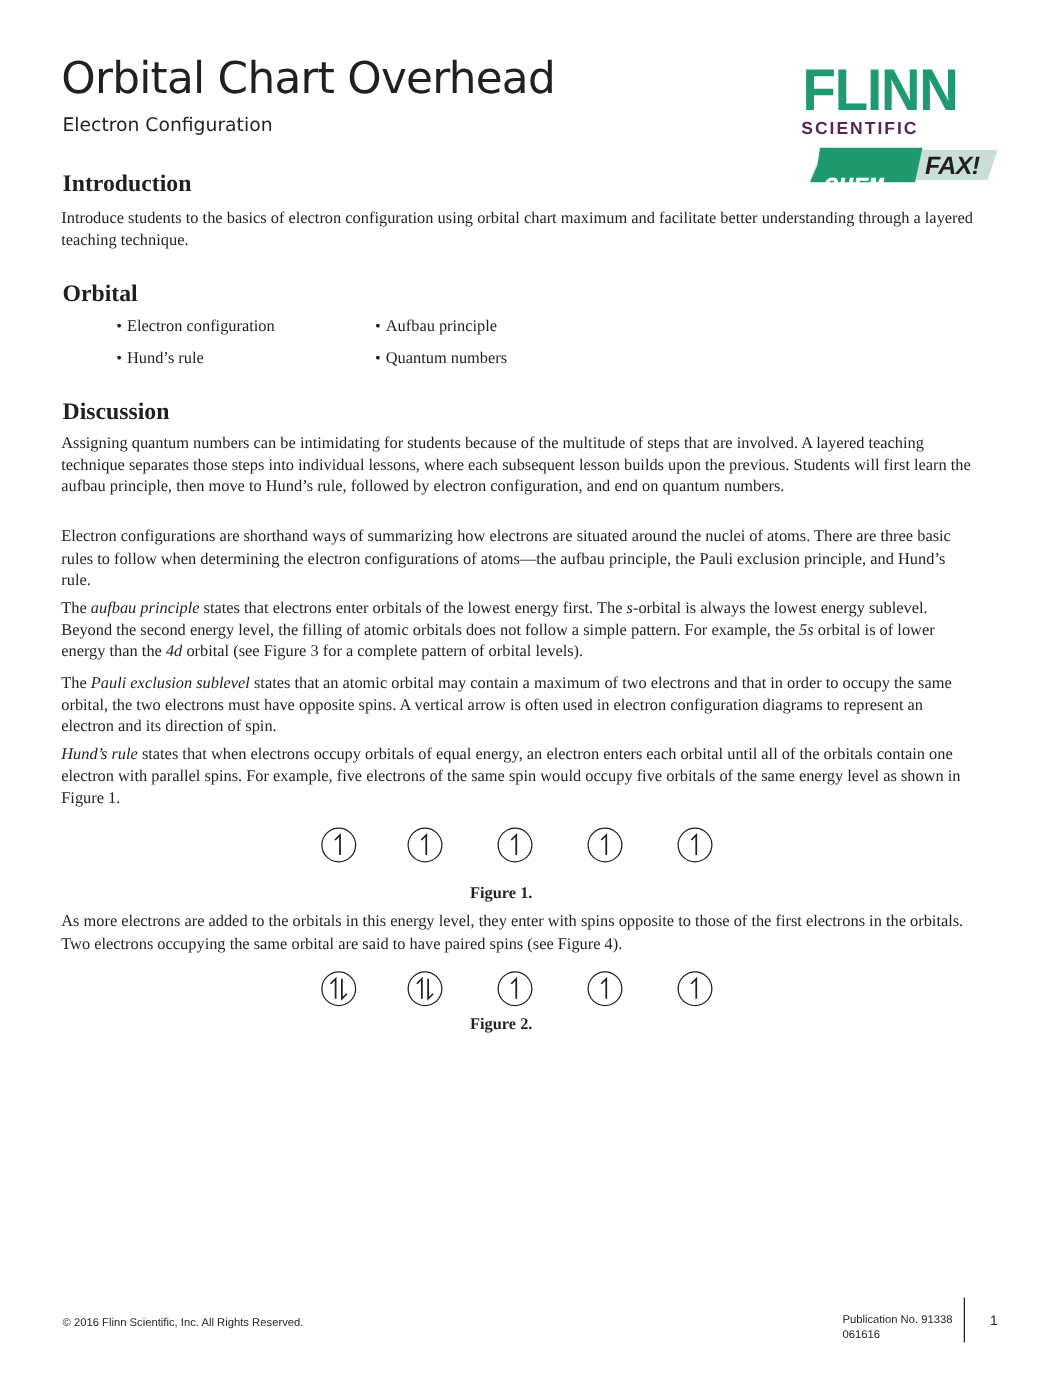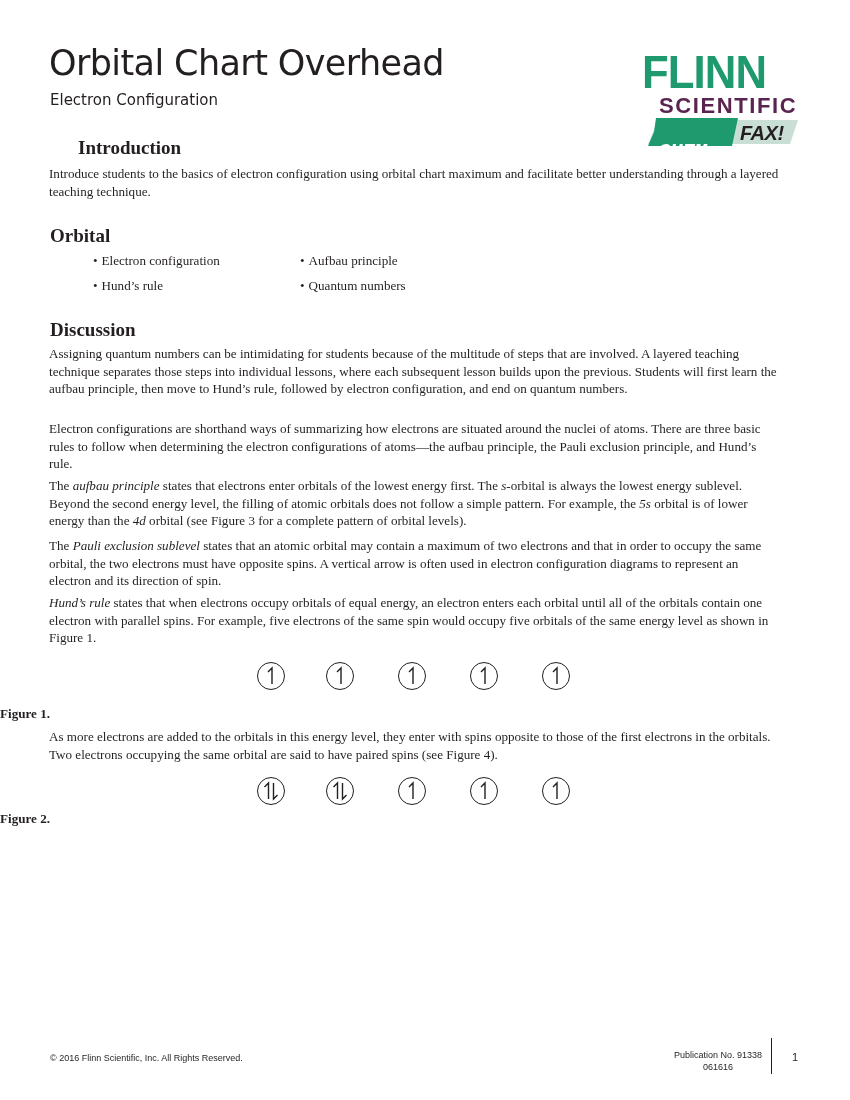--- a/index.html
+++ b/index.html
@@ -1,33 +1,33 @@
 <!DOCTYPE html>
 <html><head>
   <meta charset="utf-8">
   <style>
     html, body { margin: 0; padding: 0; background: #ffffff; }
     body { width: 850px; height: 1100px; position: relative; overflow: hidden; color: #231f20; }
     .title { position: absolute; left: 49px; top: 46px; font-family: "DejaVu Sans", sans-serif; font-size: 35px; font-weight: normal; letter-spacing: -0.6px; color: #231f20; margin: 0; line-height: 1; }
     .subtitle { position: absolute; left: 50px; top: 93px; font-family: "DejaVu Sans", sans-serif; font-size: 15px; color: #231f20; line-height: 1; }
     .logo { position: absolute; left: 640px; top: 50px; width: 162px; height: 100px; }
     .logo .flinn { position: absolute; left: 2px; top: -2px; font-family: "Liberation Sans", sans-serif; font-weight: bold; font-size: 47px; color: #1e9a6e; letter-spacing: -1px; transform: scaleX(0.93); transform-origin: left top; line-height: 1; }
-    .logo .sci { position: absolute; left: 19px; top: 45px; font-family: "Liberation Sans", sans-serif; font-weight: bold; font-size: 22px; color: #5a2350; letter-spacing: 1.6px; line-height: 1; }
+    .logo .sci { position: absolute; left: 1px; top: 45px; font-family: "Liberation Sans", sans-serif; font-weight: bold; font-size: 14px; color: #5a2350; letter-spacing: 1.6px; line-height: 1; }
     .logo .band { position: absolute; left: 8px; top: 68px; width: 150px; height: 28px; }
     .logo .chem { position: absolute; left: 18px; top: 70px; font-family: Liberation Mono, monospace; font-weight: bold; font-style: italic; font-size: 21px; color: #ffffff; line-height: 1; letter-spacing: -0.5px; margin-top: 21px; }
     .logo .fax { position: absolute; left: 100px; top: 73px; font-family: "Liberation Sans", sans-serif; font-weight: bold; font-style: italic; font-size: 20px; color: #231f20; line-height: 1; letter-spacing: -0.5px; }
     h2 { position: absolute; left: 50px; margin: 0; font-family: "Liberation Serif", serif; font-weight: bold; font-size: 19px; line-height: 1; color: #231f20; }
     .para { position: absolute; left: 49px; width: 730px; font-family: "Liberation Serif", serif; font-size: 13.1px; line-height: 17.5px; color: #231f20; margin: 0; }
     .bullet { position: absolute; font-family: "Liberation Serif", serif; font-size: 13.1px; line-height: 1; color: #231f20; }
     .bullet::before { content: "\2022"; margin-right: 4px; }
     .orbital-row { position: absolute; left: 240px; width: 350px; height: 40px; }
     .orbital { position: absolute; top: 0; width: 30px; height: 30px; }
-    .caption { position: absolute; left: 0; width: 802px; text-align: left; font-family: "Liberation Serif", serif; font-weight: bold; font-size: 13.1px; line-height: 1; color: #231f20; }
+    .caption { position: absolute; left: 0; width: 802px; text-align: center; font-family: "Liberation Serif", serif; font-weight: bold; font-size: 13.1px; line-height: 1; color: #231f20; }
     .footer-left { position: absolute; left: 50px; top: 1053px; font-family: "Liberation Sans", sans-serif; font-size: 9px; color: #231f20; }
-    .footer-pub { position: absolute; right: 88px; top: 1049px; font-family: "Liberation Sans", sans-serif; font-size: 9px; color: #231f20; text-align: center; line-height: 12px; }
+    .footer-pub { position: absolute; right: 88px; top: 1049px; font-family: "Liberation Sans", sans-serif; font-size: 9px; color: #231f20; text-align: left; line-height: 12px; }
     .footer-rule { position: absolute; left: 771px; top: 1038px; width: 1px; height: 36px; background: #231f20; }
     .footer-page { position: absolute; left: 792px; top: 1051px; font-family: "Liberation Sans", sans-serif; font-size: 11px; color: #231f20; }
     em { font-style: italic; }
   </style>
 </head>
 <body>
 
 <h1 class="title">Orbital Chart Overhead</h1>
 <div class="subtitle">Electron Configuration</div>
 
@@ -35,21 +35,21 @@
   <div class="flinn">FLINN</div>
   <div class="sci">SCIENTIFIC</div>
   <svg class="band" viewBox="0 0 150 28">
     <polygon points="10,2 150,2 142,26 0,26" fill="#c9dfd6"></polygon>
     <polygon points="8,0 90,0 84,28 0,28 6,14" fill="#1e9a6e"></polygon>
   </svg>
   <div class="chem">CHEM</div>
   <div class="fax">FAX!</div>
 </div>
 
-<h2 style="top:138px;margin-left:28px;">Introduction</h2>
+<h2 style="top:138px;">Introduction</h2>
 <p class="para" style="top:165px;">Introduce students to the basics of electron configuration using orbital chart maximum and facilitate better understanding through a layered teaching technique.</p>
 
 <h2 style="top:226px;">Orbital</h2>
 <div class="bullet" style="left:93px; top:254px;">Electron configuration</div>
 <div class="bullet" style="left:300px; top:254px;">Aufbau principle</div>
 <div class="bullet" style="left:93px; top:279px;">Hund’s rule</div>
 <div class="bullet" style="left:300px; top:279px;">Quantum numbers</div>
 
 <h2 style="top:320px;">Discussion</h2>
 <p class="para" style="top:345px;">Assigning quantum numbers can be intimidating for students because of the multitude of steps that are involved. A layered teaching technique separates those steps into individual lessons, where each subsequent lesson builds upon the previous. Students will first learn the aufbau principle, then move to Hund’s rule, followed by electron configuration, and end on quantum numbers.</p>

